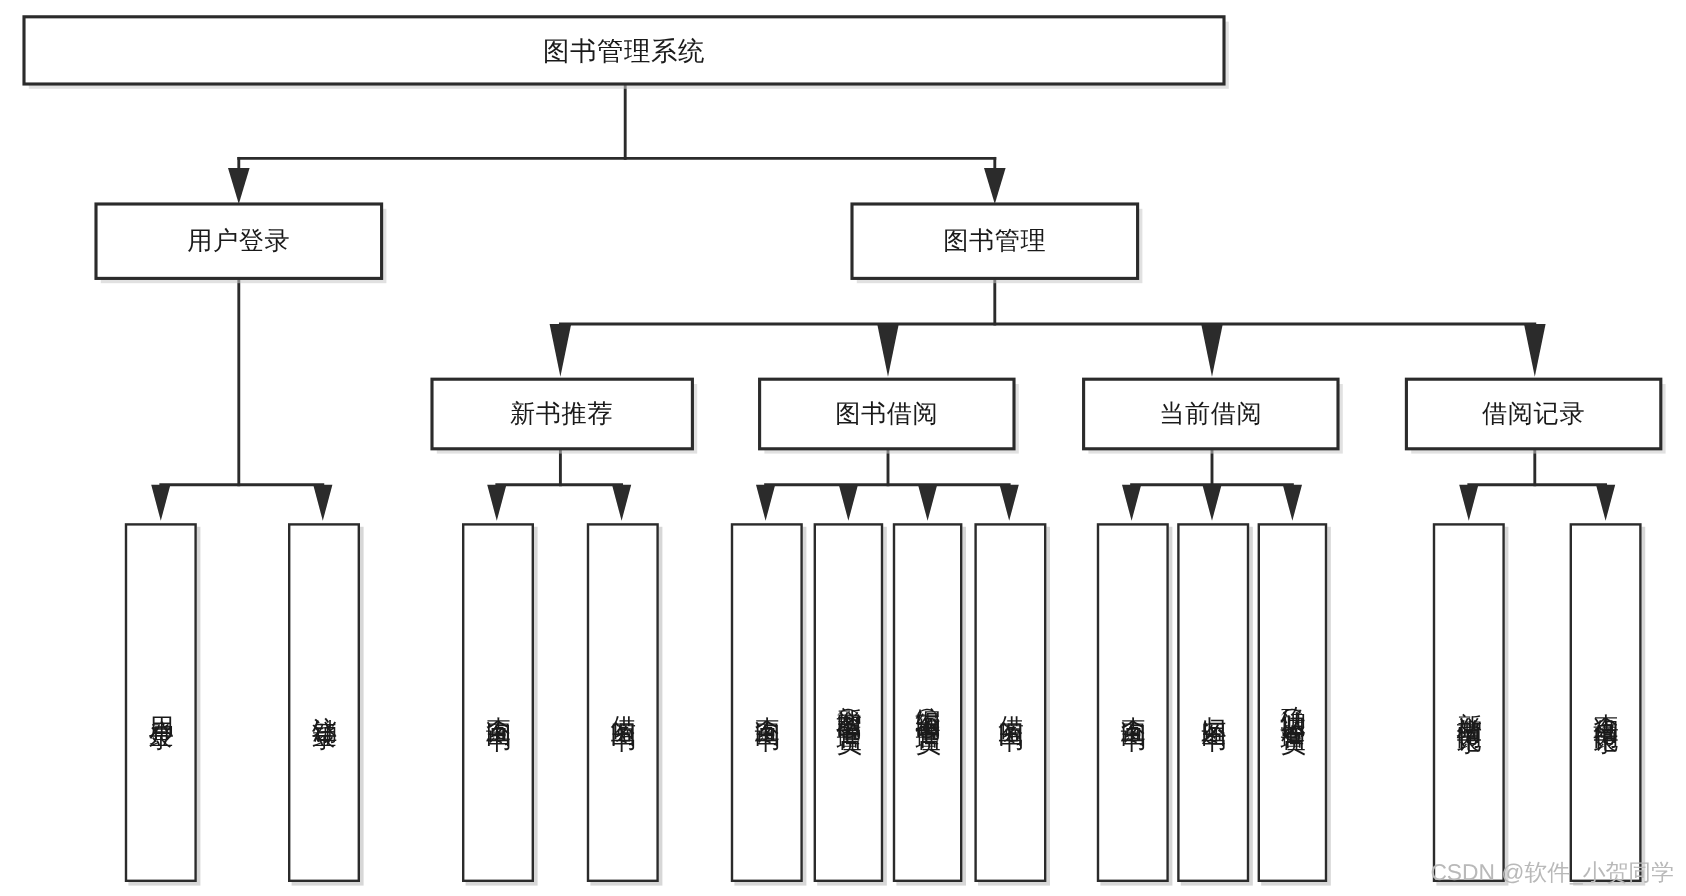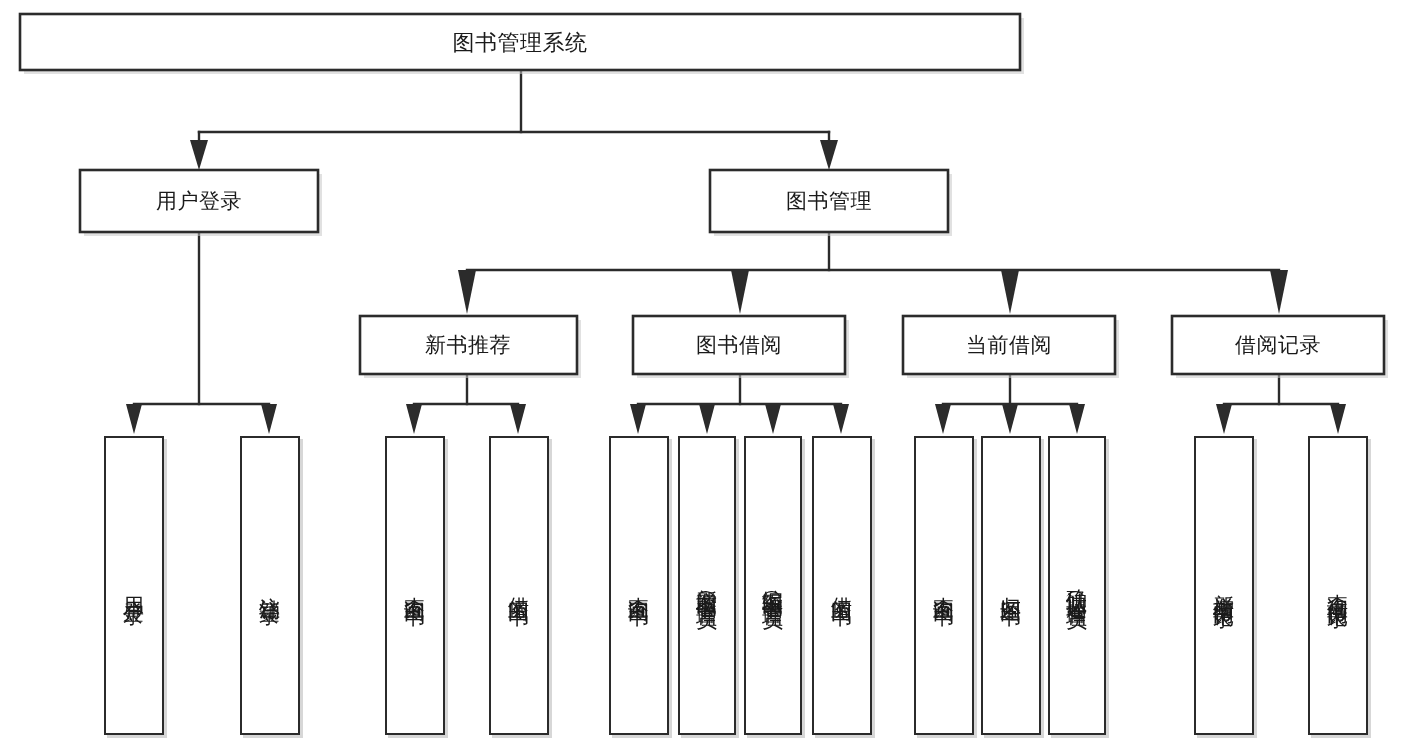--- a/index.html
+++ b/index.html
@@ -236,14 +236,15 @@
   </div>
 
   <div class="leaf-box" style="left:1194px; top:436px; width:60px; height:299px;">
     <span class="leaf-text">新增借阅记录</span>
   </div>
 
   <div class="leaf-box" style="left:1308px; top:436px; width:60px; height:299px;">
     <span class="leaf-text">查询借阅记录</span>
   </div>
 
+  <div class="watermark" style="left:1192px; top:714px;">CSDN @软件_小贺同学</div>
 
 </div>
 
 </body></html>

